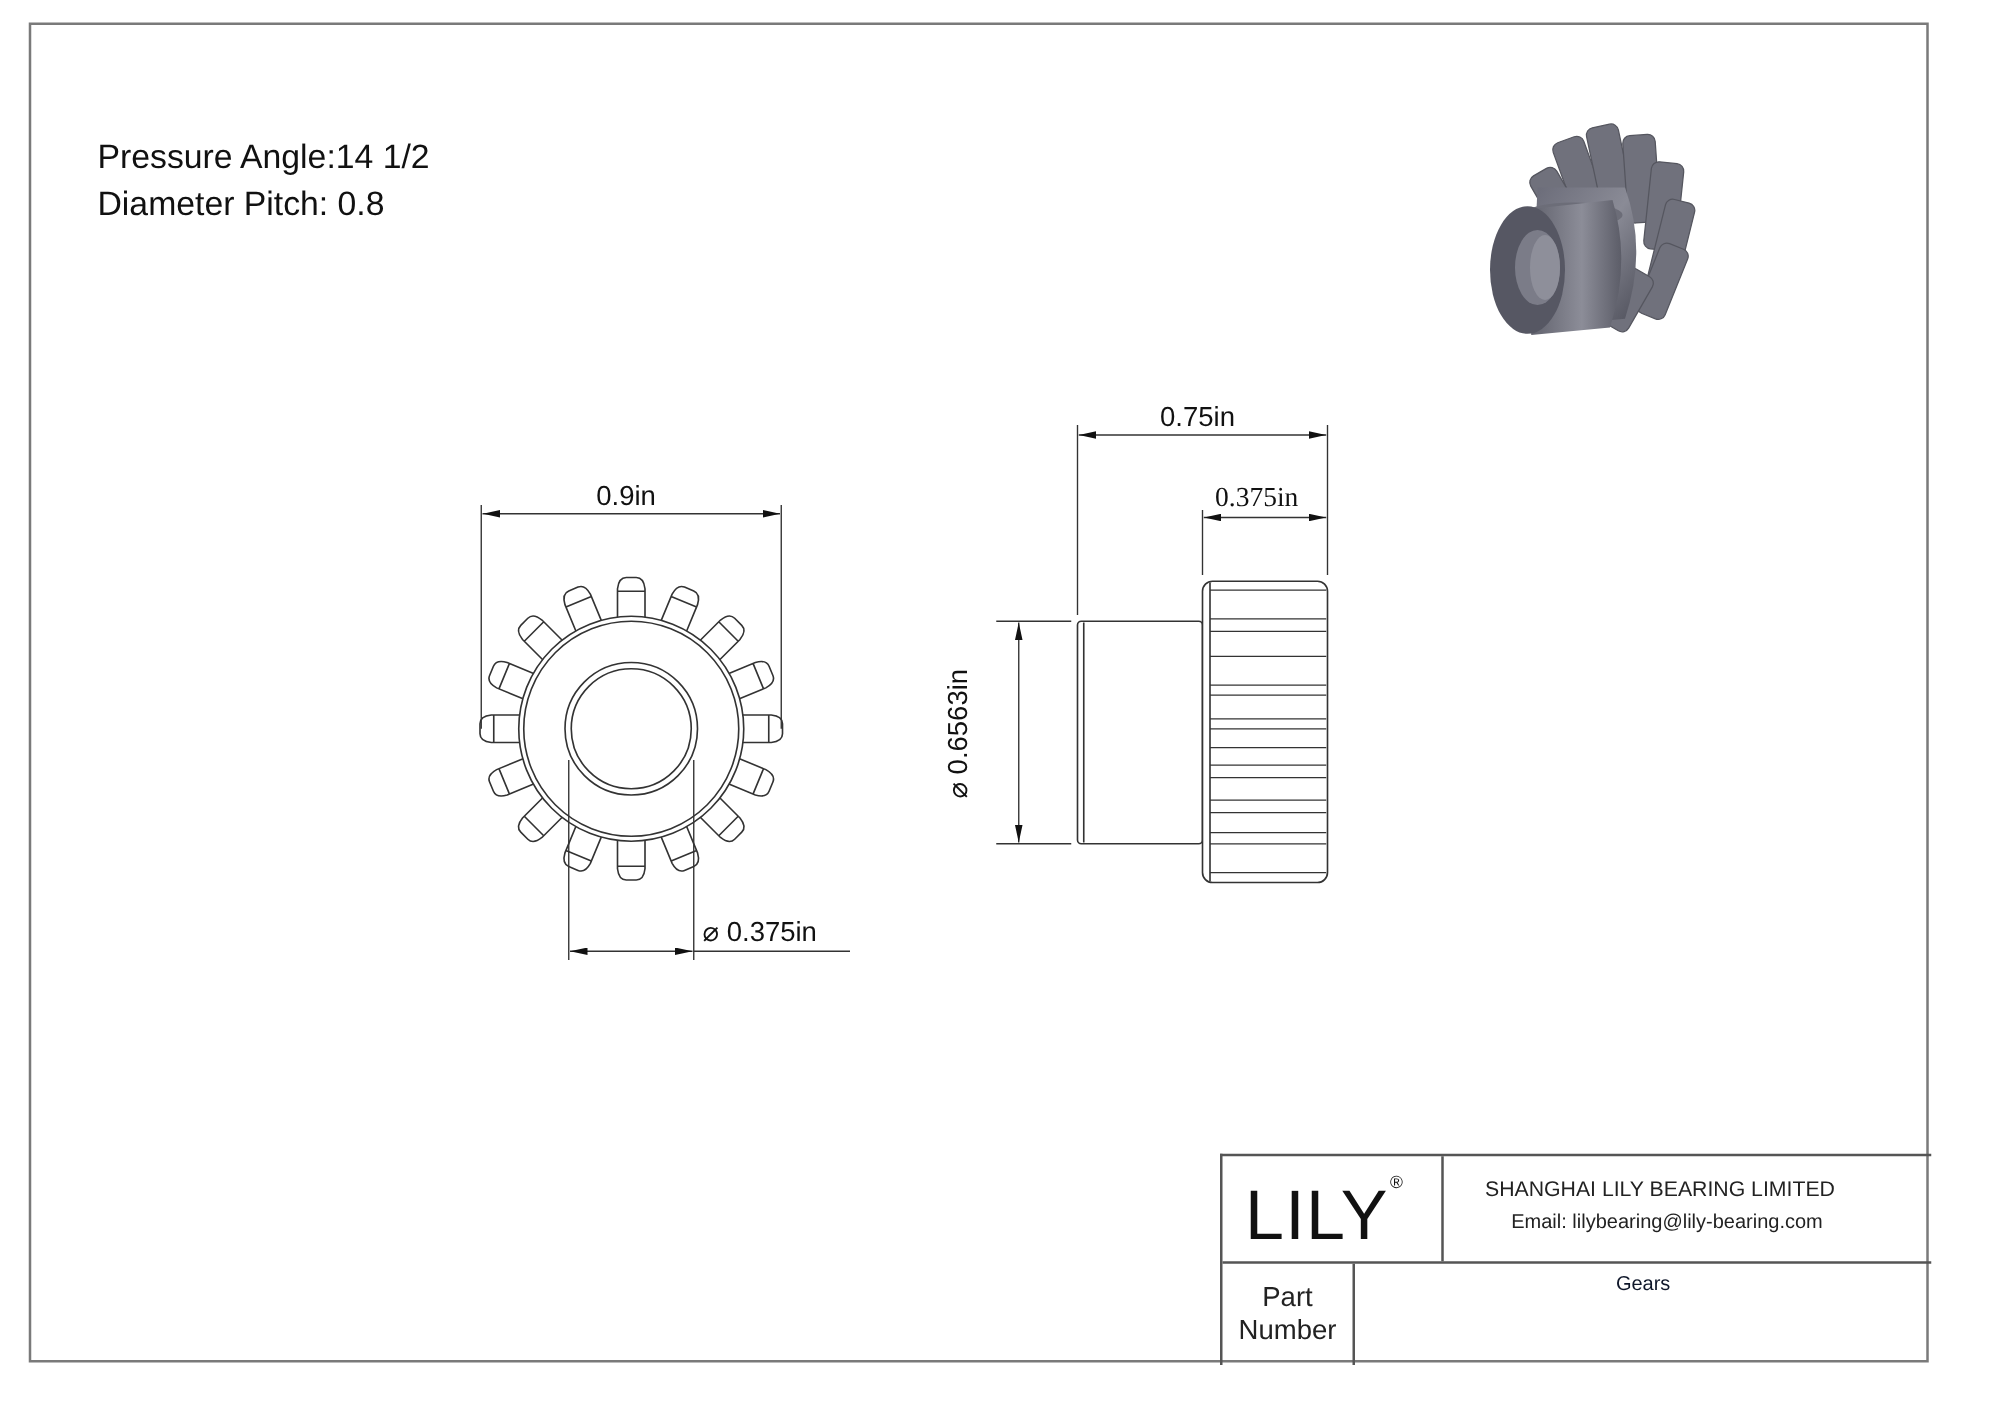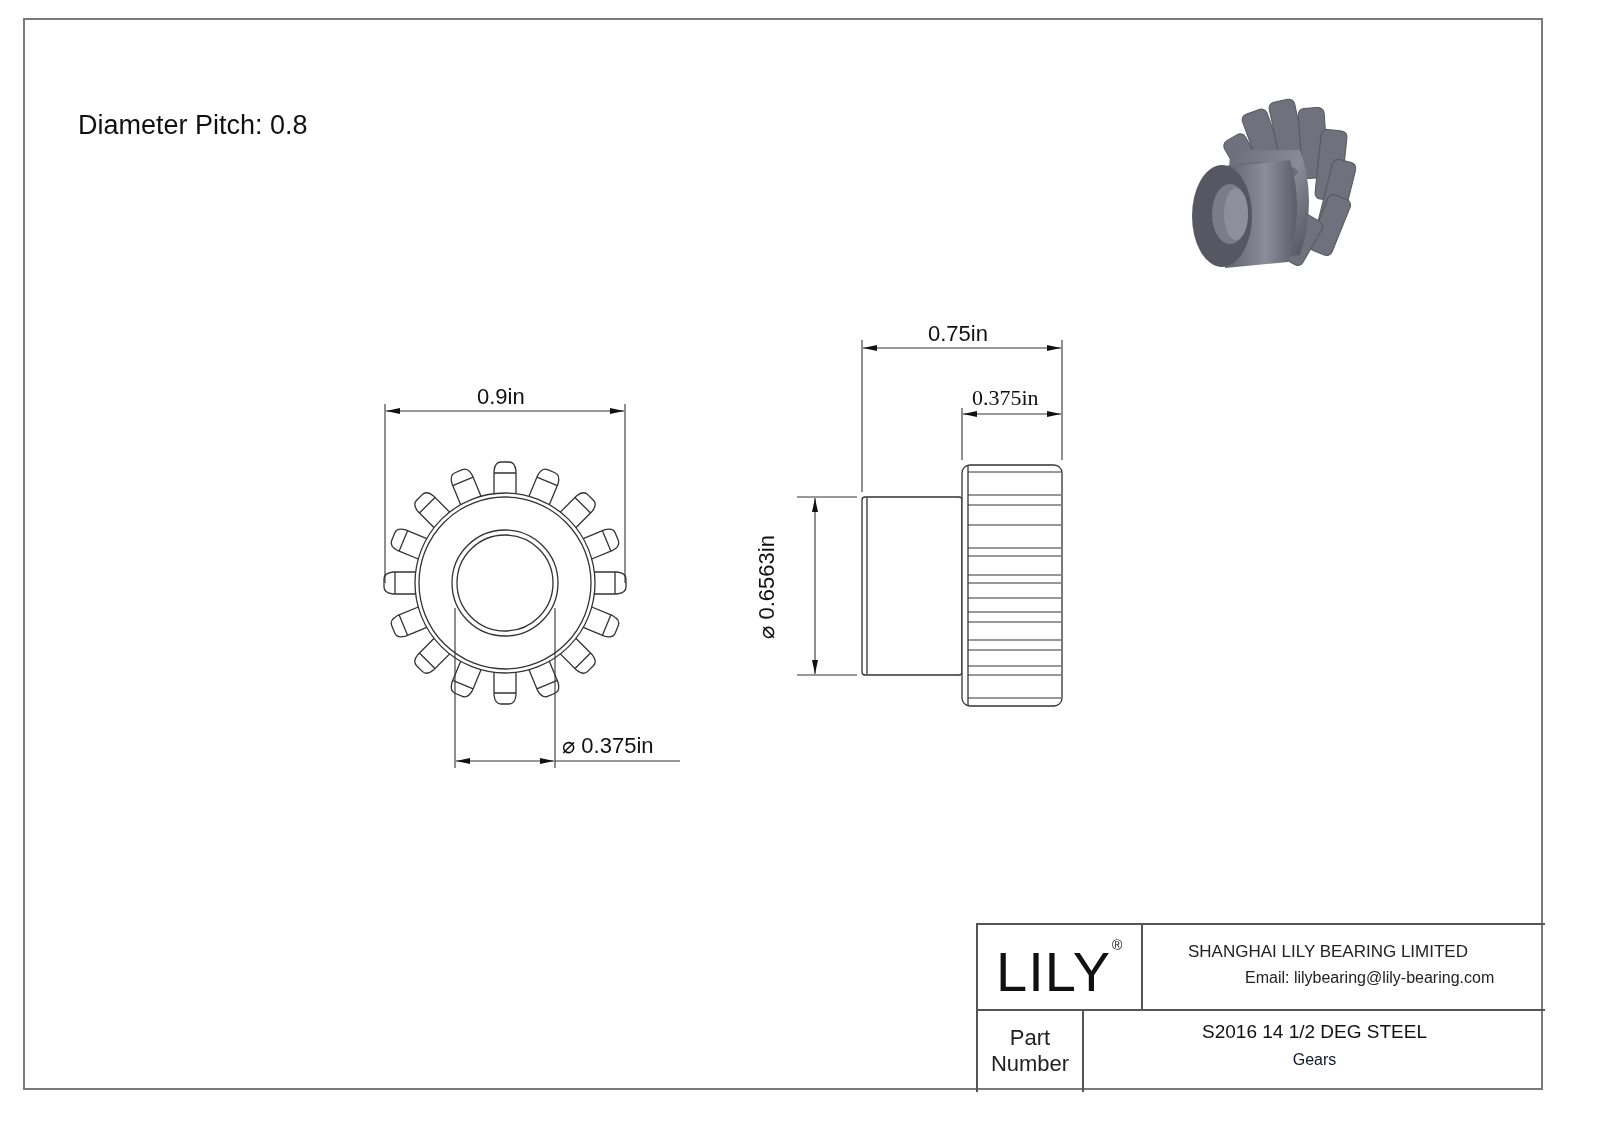--- a/index.html
+++ b/index.html
@@ -7,39 +7,40 @@
          font-family: "Liberation Sans", "DejaVu Sans", sans-serif; color: #111; }
   .frame { position: absolute; left: 23px; top: 18px; width: 1520px; height: 1072px;
            border: 2px solid #7a7a7a; box-sizing: border-box; }
   .specs { position: absolute; left: 78px; top: 106px; font-size: 27px; line-height: 38px; color: #111; }
   .specs div { white-space: nowrap; }
   svg.drawing { position: absolute; left: 0; top: 0; }
   .dimtext { position: absolute; font-size: 22px; color: #111; white-space: nowrap; }
   .tb { position: absolute; left: 976px; top: 923px; width: 569px; height: 169px;
         border-top: 2px solid #555; border-left: 2px solid #555; box-sizing: border-box; }
   .tb-row1 { position: absolute; left: 0; top: 0; width: 567px; height: 84px; border-bottom: 2px solid #555; }
-  .tb-logo { position: absolute; left: 0; top: 0; width: 163px; height: 84px; border-right: 2px solid #555; }
+  .tb-logo { position: absolute; left: 0; top: 0; width: 163px; height: 84px; border-right: 2px solid #555; padding-left: 12px; }
   .tb-logo .logo-text { position: absolute; left: 18px; top: 14px; font-size: 56px; letter-spacing: 1px; color: #111; }
   .tb-logo .reg { position: absolute; left: 134px; top: 12px; font-size: 14px; }
   .tb-company { position: absolute; left: 165px; top: 0; width: 400px; height: 84px; padding-left: 39px; }
   .tb-company .name { position: absolute; left: 45px; top: 17px; font-size: 17px; color: #222; white-space: nowrap; }
-  .tb-company .email { position: absolute; left: 66px; top: 44px; font-size: 16px; color: #222; white-space: nowrap; margin-left: 36px; }
+  .tb-company .email { position: absolute; left: 66px; top: 44px; font-size: 16px; color: #222; white-space: nowrap; }
   .tb-partlabel { position: absolute; left: 0; top: 86px; width: 104px; height: 81px; border-right: 2px solid #555;
                   text-align: center; font-size: 22px; line-height: 26px; color: #222; }
   .tb-partlabel div:first-child { margin-top: 14px; }
   .tb-partinfo { position: absolute; left: 106px; top: 86px; width: 461px; height: 81px; text-align: center; }
   .tb-partinfo .pn { margin-top: 10px; font-size: 19px; color: #111; }
   .tb-partinfo .cat { margin-top: 8px; font-size: 16px; color: #0f172a; }
 </style>
 </head>
 <body>
 
 <div class="frame"></div>
 
 <div class="specs">
+  <div>Pressure Angle:14 1/2</div>
   <div>Diameter Pitch: 0.8</div>
 </div>
 
 <svg class="drawing" width="1600" height="1132" viewBox="0 0 1600 1132">
   <defs>
     <marker id="arr" markerWidth="14" markerHeight="6" refX="14" refY="3" orient="auto-start-reverse" markerUnits="userSpaceOnUse">
       <path d="M0,0 L14,3 L0,6 Z" fill="#111"></path>
     </marker>
     <linearGradient id="metal" x1="0" y1="0" x2="1" y2="1">
       <stop offset="0" stop-color="#6a6b78"></stop>
@@ -161,16 +162,15 @@
     <div class="tb-company">
       <div class="name">SHANGHAI LILY BEARING LIMITED</div>
       <div class="email">Email: lilybearing@lily-bearing.com</div>
     </div>
   </div>
   <div class="tb-partlabel">
     <div>Part</div>
     <div>Number</div>
   </div>
   <div class="tb-partinfo">
-    <div class="pn">S2016 14 1/2 DEG STEEL</div>
     <div class="cat">Gears</div>
   </div>
 </div>
 
 </body></html>

